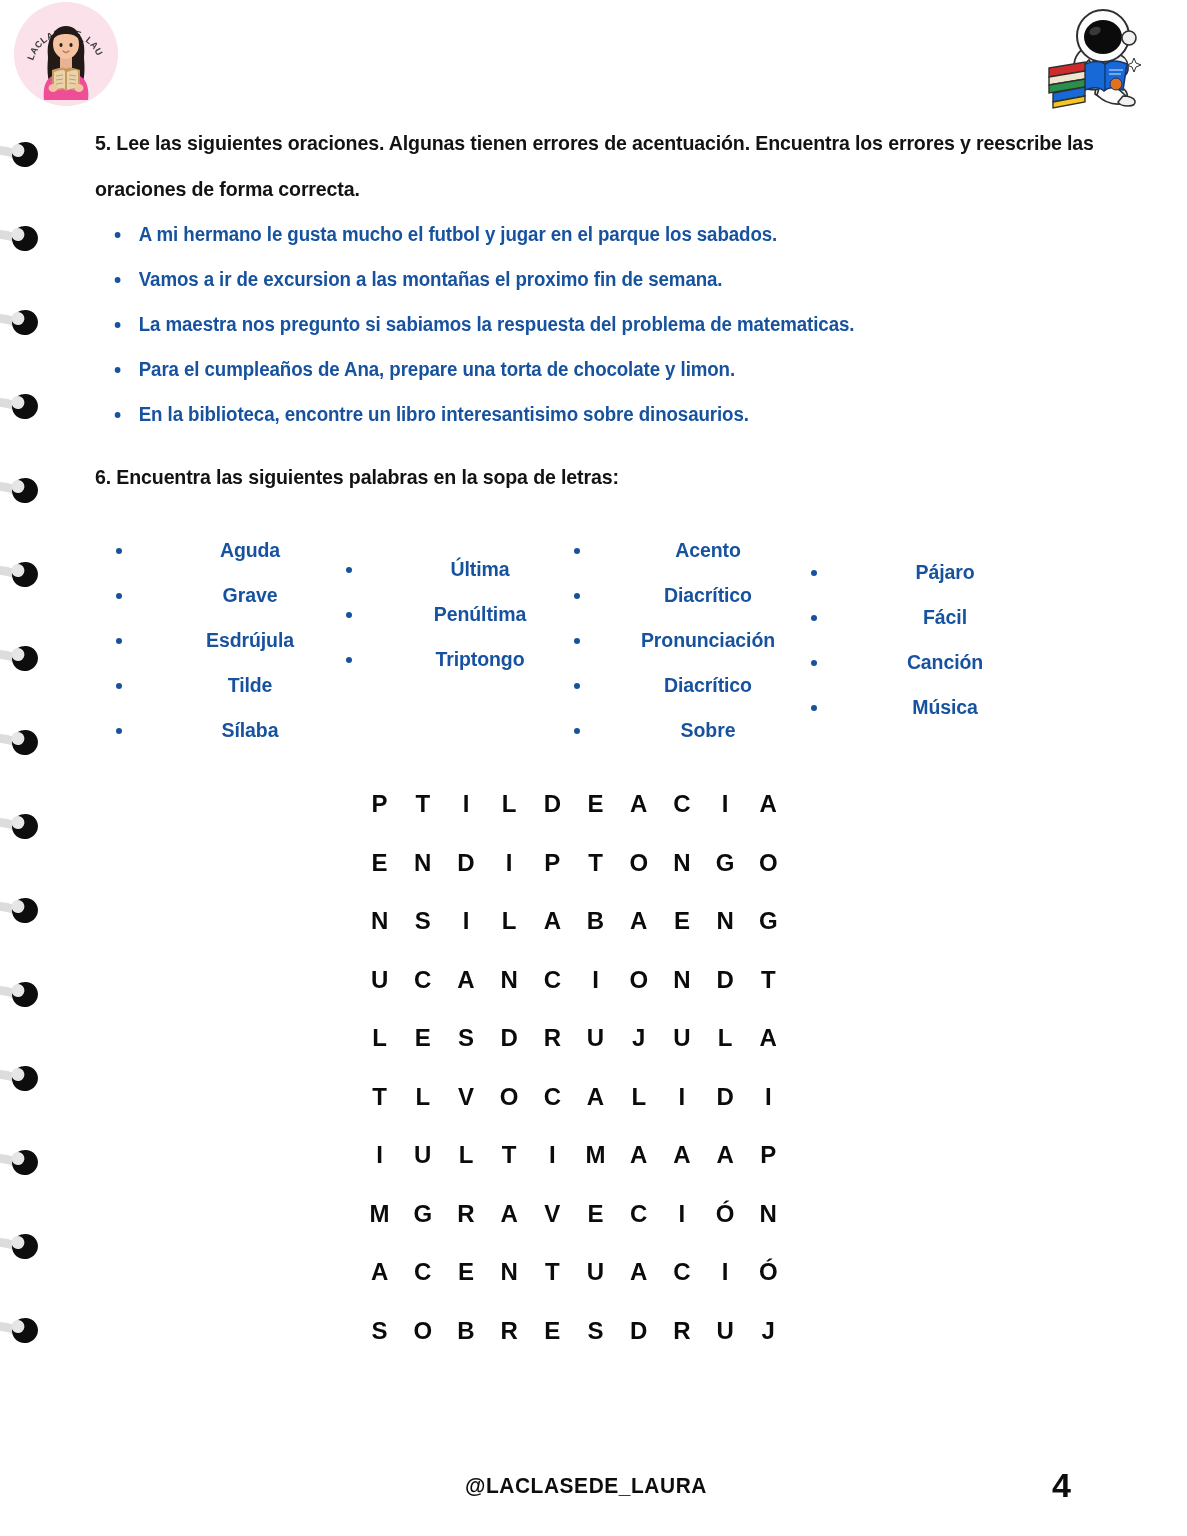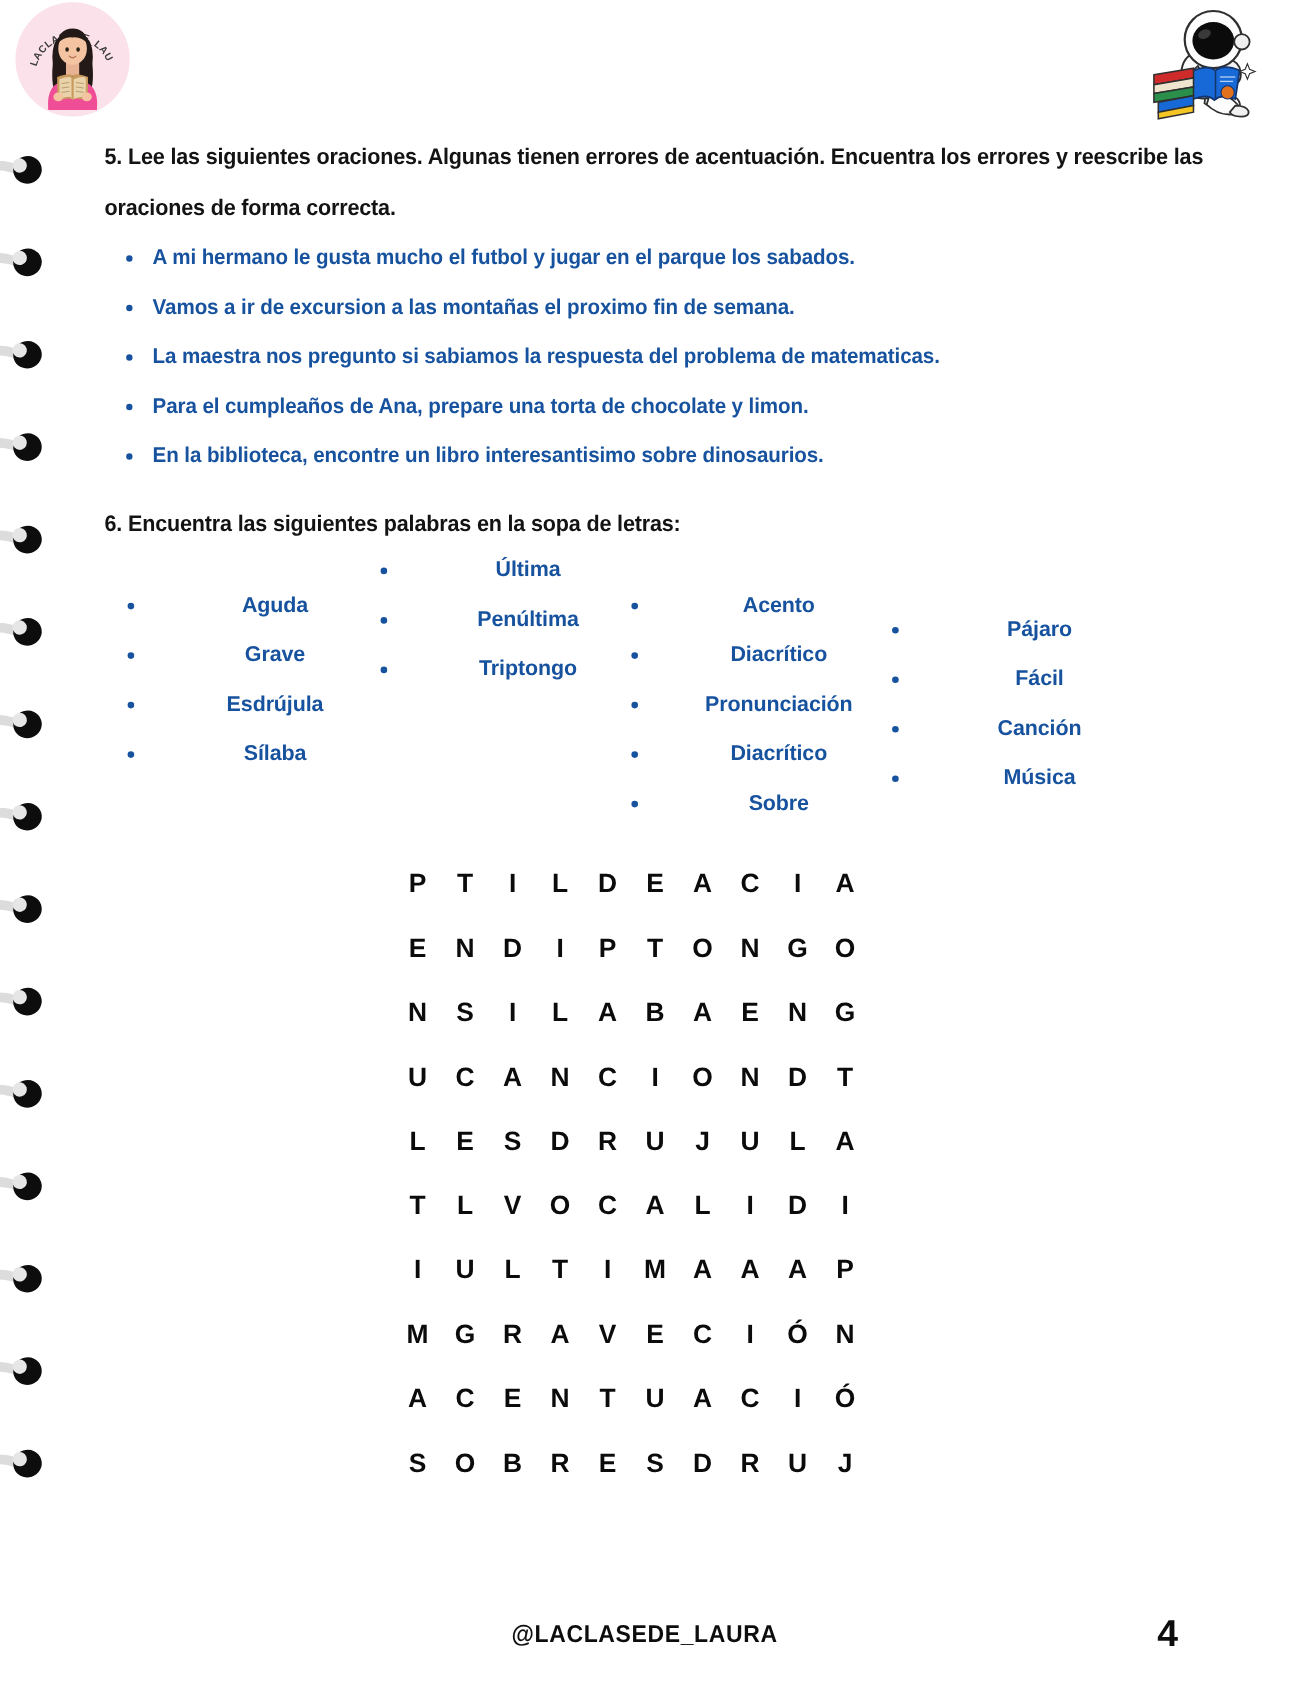--- a/index.html
+++ b/index.html
@@ -165,21 +165,21 @@
     background: #17529f;
     border-radius: 50%;
   }
 
   
   .word-col {
     position: absolute;
     width: 250px;
   }
   #word-col-0 { left: 110px; top: 528px; }
-  #word-col-1 { left: 340px; top: 496px; }
+  #word-col-1 { left: 340px; top: 547px; }
   #word-col-2 { left: 568px; top: 528px; }
   #word-col-3 { left: 805px; top: 550px; }
   .word-item {
     position: relative;
     height: 45px;
     padding-left: 30px;
     font-family: "Liberation Sans", sans-serif;
     font-weight: bold;
     font-size: 19.5px;
     color: #17529f;
@@ -410,20 +410,21 @@
         <div class="sent-item"><span class="bullet"></span><span>Para el cumpleaños de Ana, prepare una torta de chocolate y limon.</span></div>
         <div class="sent-item"><span class="bullet"></span><span>En la biblioteca, encontre un libro interesantisimo sobre dinosaurios.</span></div>
       </div>
 
     <div class="q-heading" id="q6-heading">6. Encuentra las siguientes palabras en la sopa de letras:</div>
 
     <div class="word-col" id="word-col-0">
         <div class="word-item"><span class="bullet"></span><span>Aguda</span></div>
         <div class="word-item"><span class="bullet"></span><span>Grave</span></div>
         <div class="word-item"><span class="bullet"></span><span>Esdrújula</span></div>
+        <div class="word-item"><span class="bullet"></span><span>Tilde</span></div>
         <div class="word-item"><span class="bullet"></span><span>Sílaba</span></div>
       </div>
     <div class="word-col" id="word-col-1">
         <div class="word-item"><span class="bullet"></span><span>Última</span></div>
         <div class="word-item"><span class="bullet"></span><span>Penúltima</span></div>
         <div class="word-item"><span class="bullet"></span><span>Triptongo</span></div>
       </div>
     <div class="word-col" id="word-col-2">
         <div class="word-item"><span class="bullet"></span><span>Acento</span></div>
         <div class="word-item"><span class="bullet"></span><span>Diacrítico</span></div>

